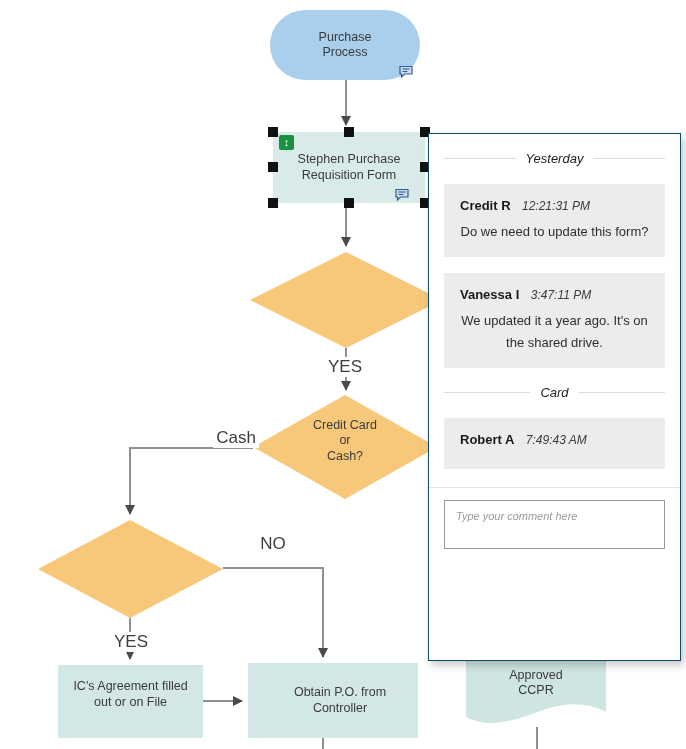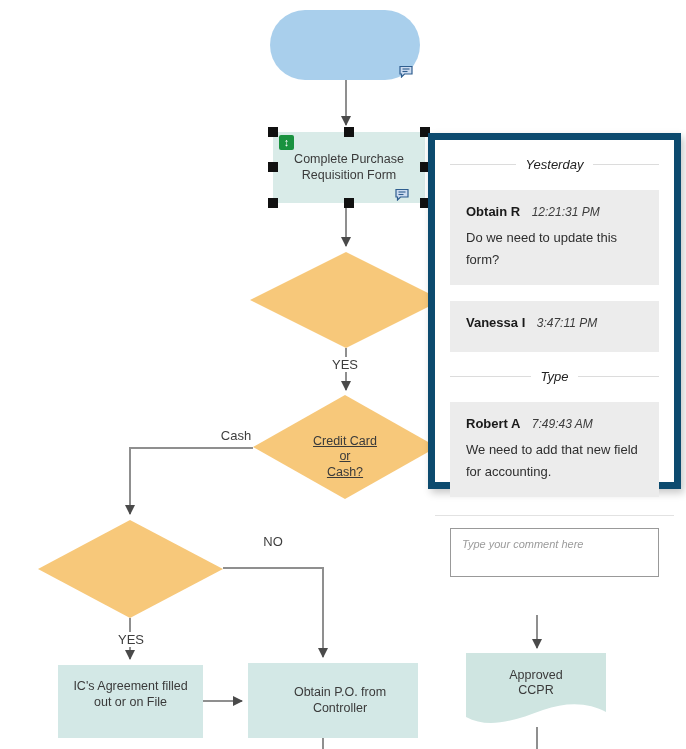--- a/index.html
+++ b/index.html
@@ -11,50 +11,50 @@
   }
   svg.diagram { position:absolute; left:0; top:0; }
 
   .node-label {
     position:absolute; display:flex; align-items:center; justify-content:center;
     text-align:center; white-space:pre-line; color:#3a3a3a; font-size:12.5px;
     line-height:1.22; pointer-events:auto;
   }
   .edge-label {
     position:absolute; transform:translateX(-50%);
-    background:#ffffff; padding:0 3px; color:#3e3e3e; font-size:13px;
+    background:#ffffff; padding:0 3px; color:#3e3e3e; font-size:17px;
   }
 
   .handle { position:absolute; width:10px; height:10px; background:#111; }
 
   .link-badge {
     position:absolute; left:279px; top:135px; width:15px; height:15px;
     background:#19923f; border-radius:2px; color:#fff; font-size:11px;
     font-weight:bold; display:flex; align-items:center; justify-content:center;
     line-height:1;
   }
   .bubble-icon { position:absolute; width:14px; height:13px; }
 
   
   .panel {
-    position:absolute; left:428px; top:133px; width:253px; height:356px;
-    background:#fff; border:7px solid #0c4a6e;
+    position:absolute; left:428px; top:133px; width:253px; height:528px;
+    background:#fff; border:1px solid #0c4a6e;
     box-shadow:3px 4px 8px rgba(0,0,0,.22);
   }
   .day-divider {
     display:flex; align-items:center; gap:10px;
     margin:14px 15px 0; height:20px;
   }
   .day-divider .line { flex:1; height:1px; background:#dcdcdc; }
   .day-divider .day-text { font-style:italic; font-size:13px; color:#222; }
   .comment-card { background:#ececec; margin:16px 15px 0; padding:12px 16px 14px; }
   .comment-meta { margin-bottom:7px; }
   .comment-author { font-weight:bold; font-size:13px; color:#1a1a1a; }
   .comment-time { font-style:italic; font-size:12px; color:#3c3c3c; margin-left:7px; }
-  .comment-body { font-size:13px; line-height:1.7; color:#2e2e2e; }
+  .comment-body { font-size:13px; line-height:1.7; color:#2e2e2e;text-align:center; }
   .panel-sep { border-top:1px solid #e2e2e2; margin-top:18px; }
   .comment-input {
     display:block; margin:12px 15px 0; width:calc(100% - 30px); height:49px;
     border:1px solid #999; border-radius:0; padding:9px 11px; resize:none;
     font-family:"Liberation Sans", sans-serif; font-size:11px; color:#333;
     background:#fff; outline:none;
   }
   .comment-input::placeholder { color:#9b9b9b; font-style:italic; }
 </style>
 </head>
@@ -85,23 +85,25 @@
     <rect x="270" y="10" width="150" height="70" rx="35" fill="#a9cfec"></rect>
     <rect x="273" y="132" width="152" height="71" fill="#d9ebe8"></rect>
     <polygon points="346,252 442,300 346,348 250,300" fill="#f7c87a"></polygon>
     <polygon points="345,395 437,447 345,499 253,447" fill="#f7c87a"></polygon>
     <polygon points="130,520 223,569 130,618 38,569" fill="#f7c87a"></polygon>
     <rect x="58" y="665" width="145" height="73" fill="#d3e8e6"></rect>
     <rect x="248" y="663" width="170" height="75" fill="#d3e8e6"></rect>
     <path d="M466 653 H606 V712 C590 703 568 701 543 710 C514 721 488 729 466 717 Z" fill="#cfe5e1"></path>
   </svg>
 
-  <div class="node-label" style="left:273px; top:132px; width:152px; height:71px;">Complete Purchase
+  <div class="node-label" style="left:270px; top:10px; width:150px; height:70px;">Purchase
+Process</div>
+  <div class="node-label" style="left:273px; top:132px; width:152px; height:71px;">Stephen Purchase
 Requisition Form</div>
-  <div class="node-label" style="left:253px; top:405px; width:184px; height:104px;text-decoration:underline;">Credit Card
+  <div class="node-label" style="left:253px; top:389px; width:184px; height:104px;">Credit Card
 or
 Cash?</div>
   <div class="node-label" style="left:58px; top:665px; width:145px; height:59px;">IC's Agreement filled
 out or on File</div>
   <div class="node-label" style="left:248px; top:663px; width:184px; height:75px;">Obtain P.O. from
 Controller</div>
   <div class="node-label" style="left:466px; top:655px; width:140px; height:56px;">Approved
 CCPR</div>
 
   <div class="edge-label" style="left:345px; top:357px;">YES</div>
@@ -136,45 +138,45 @@
   <div class="panel">
 
     <div class="day-divider">
       <span class="line"></span>
       <span class="day-text">Yesterday</span>
       <span class="line"></span>
     </div>
 
     <div class="comment-card">
       <div class="comment-meta">
-        <span class="comment-author">Obtain R</span>
+        <span class="comment-author">Credit R</span>
         <span class="comment-time">12:21:31 PM</span>
       </div>
       <div class="comment-body">Do we need to update this form?</div>
     </div>
 
     <div class="comment-card">
       <div class="comment-meta">
         <span class="comment-author">Vanessa I</span>
         <span class="comment-time">3:47:11 PM</span>
       </div>
+      <div class="comment-body">We updated it a year ago. It's on the shared drive.</div>
     </div>
 
     <div class="day-divider">
       <span class="line"></span>
-      <span class="day-text">Type</span>
+      <span class="day-text">Card</span>
       <span class="line"></span>
     </div>
 
     <div class="comment-card">
       <div class="comment-meta">
         <span class="comment-author">Robert A</span>
         <span class="comment-time">7:49:43 AM</span>
       </div>
-      <div class="comment-body">We need to add that new field for accounting.</div>
     </div>
 
     <div class="panel-sep"></div>
 
     <textarea class="comment-input" placeholder="Type your comment here" style=""></textarea>
   </div>
 
 </div>
 
 </body></html>

